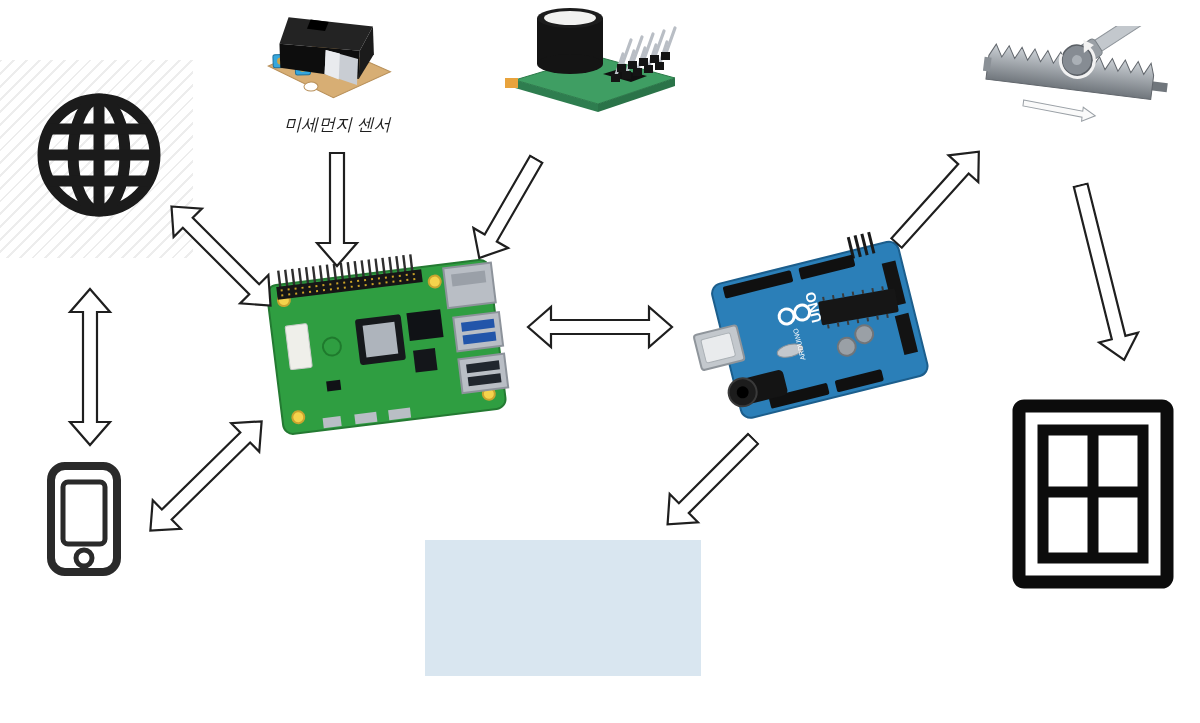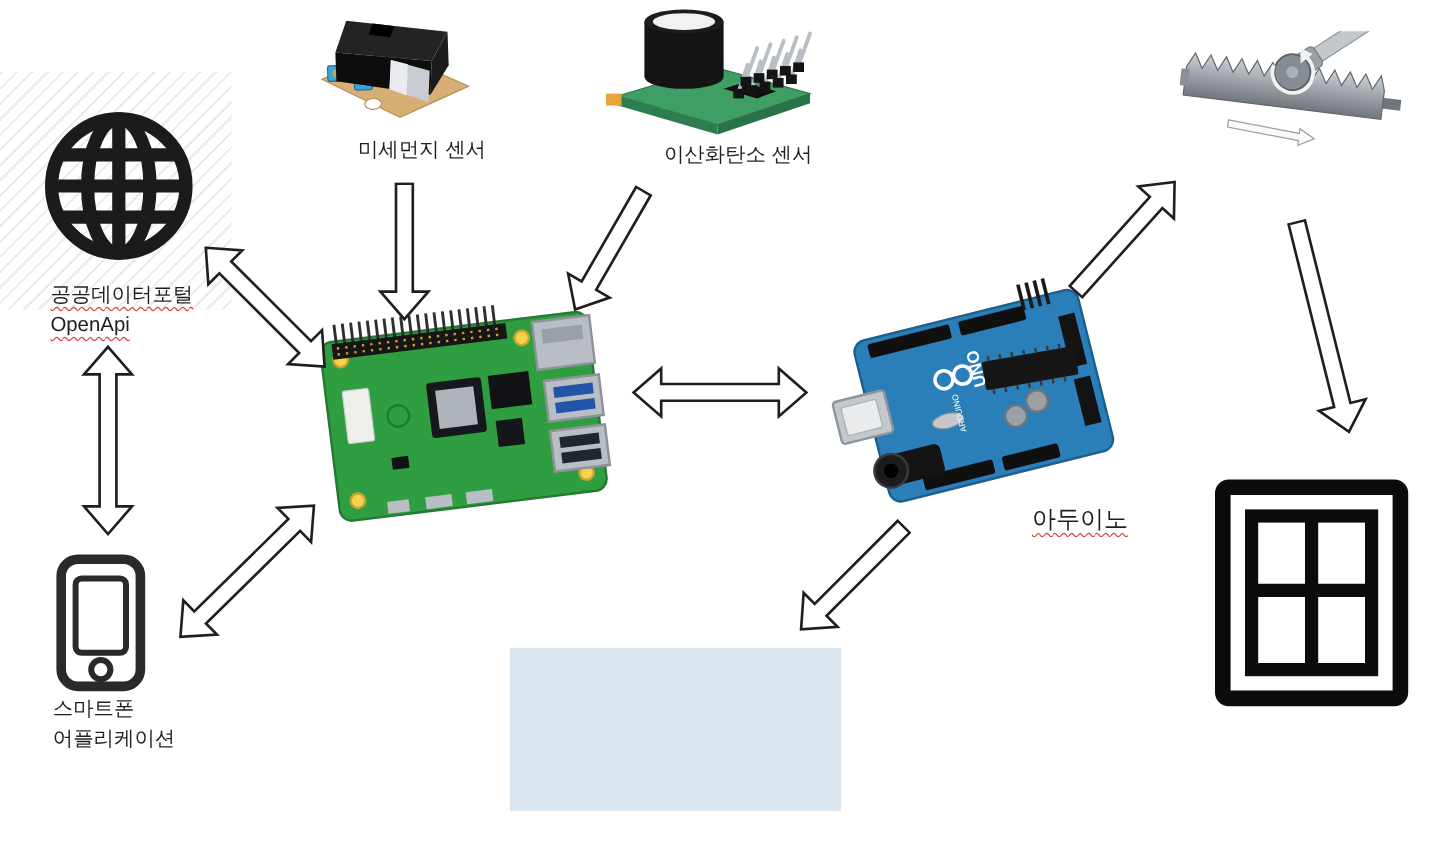--- a/index.html
+++ b/index.html
@@ -5,21 +5,21 @@
   html,body{margin:0;padding:0;background:#ffffff;}
   .canvas{
     position:relative;width:1200px;height:723px;background:#ffffff;overflow:hidden;
     font-family:"Liberation Sans","DejaVu Sans",sans-serif;color:#1f1f1f;
   }
   .abs{position:absolute;}
   .label{
     position:absolute;font-size:17px;line-height:25px;color:#1f1f1f;
     font-family:"Liberation Sans","DejaVu Sans",sans-serif;white-space:nowrap;
   }
-  .center{text-align:right;white-space:nowrap;}
+  .center{text-align:center;white-space:nowrap;font-style:italic;}
   .label-lg{font-size:20px;line-height:26px;}
   .misspell{
     text-decoration-line:underline;
     text-decoration-style:wavy;
     text-decoration-color:#e03c31;
     text-decoration-thickness:1px;
     text-underline-offset:4px;
   }
   .hatch{
     position:absolute;left:0;top:60px;width:193px;height:198px;
@@ -41,24 +41,20 @@
   <svg class="abs" style="left:28px;top:84px" width="142" height="142" viewBox="0 0 142 142">
     <g fill="none" stroke="#1b1b1b" stroke-width="11">
       <circle cx="71" cy="71" r="56"></circle>
       <ellipse cx="71" cy="71" rx="26" ry="56"></ellipse>
       <line x1="71" y1="15" x2="71" y2="127"></line>
       <line x1="15" y1="71" x2="127" y2="71"></line>
       <line x1="22" y1="45" x2="120" y2="45"></line>
       <line x1="22" y1="97" x2="120" y2="97"></line>
     </g>
   </svg>
-  <div class="label" style="left:42px;top:233px">
-    <span class="misspell">공공데이터포털</span><br>
-    <span class="misspell">OpenApi</span>
-  </div>
 
   <svg class="abs" style="left:260px;top:4px" width="135" height="108" viewBox="0 0 135 108">
     <g transform="rotate(-2 67 54)">
       <polygon points="8,60 72,94 130,70 64,38" fill="#d7ae74" stroke="#b8905a" stroke-width="1"></polygon>
       <ellipse cx="50" cy="82" rx="7" ry="4.5" fill="#ffffff" stroke="#b8905a"></ellipse>
       <rect x="13" y="49" width="15" height="13" rx="2" fill="#35a7dd" stroke="#20719c"></rect>
       <circle cx="20.5" cy="55.5" r="3.5" fill="#caa64a"></circle>
       <rect x="35" y="57" width="15" height="13" rx="2" fill="#35a7dd" stroke="#20719c"></rect>
       <circle cx="42.5" cy="63.5" r="3.5" fill="#caa64a"></circle>
       <polygon points="30,12 114,24 100,48 20,38" fill="#232323"></polygon>
@@ -99,21 +95,20 @@
       <rect x="136" y="56" width="9" height="8"></rect>
         <rect x="147" y="53" width="9" height="8"></rect>
       <rect x="158" y="50" width="9" height="8"></rect>
         <rect x="108" y="72" width="9" height="8"></rect>
       <rect x="119" y="69" width="9" height="8"></rect>
         <rect x="130" y="66" width="9" height="8"></rect>
       <rect x="141" y="63" width="9" height="8"></rect>
         <rect x="152" y="60" width="9" height="8"></rect>
     </g>
   </svg>
-  <div class="label center" style="left:492px;top:116px;width:185px">이산화탄소 센서</div>
 
   <svg class="abs" style="left:983px;top:26px" width="185" height="100" viewBox="0 0 185 100">
     <defs>
       <linearGradient id="rackg" x1="0" y1="0" x2="0" y2="1">
         <stop offset="0" stop-color="#cdd2d7"></stop>
           <stop offset="1" stop-color="#70767c"></stop>
       </linearGradient>
     </defs>
     <g transform="rotate(7 92 50)">
       <rect x="150" y="46" width="35" height="9" fill="#70767c"></rect>
@@ -227,31 +222,26 @@
       <circle cx="152" cy="134" r="9" fill="#9aa0a6" stroke="#70757a" stroke-width="2"></circle>
       <circle cx="172" cy="126" r="9" fill="#9aa0a6" stroke="#70757a" stroke-width="2"></circle>
       <g stroke="#ffffff" stroke-width="3" fill="none">
         <circle cx="101" cy="90" r="7.5"></circle>
           <circle cx="117" cy="90" r="7.5"></circle>
       </g>
       <text x="134" y="72" fill="#ffffff" font-size="14" font-weight="bold" font-family="Liberation Sans, DejaVu Sans, sans-serif" transform="rotate(-90 134 72)" text-anchor="end">UNO</text>
       <text x="109" y="104" fill="#ffffff" font-size="7" font-family="Liberation Sans, DejaVu Sans, sans-serif" transform="rotate(-90 109 104)" text-anchor="end">ARDUINO</text>
     </g>
   </svg>
-  <div class="label label-lg center misspell" style="left:690px;top:420px;width:250px">아두이노</div>
 
   <svg class="abs" style="left:46px;top:461px" width="76" height="116" viewBox="0 0 76 116">
     <rect x="5" y="5" width="66" height="106" rx="14" fill="#ffffff" stroke="#2a2a2a" stroke-width="8"></rect>
     <rect x="17" y="21" width="42" height="62" rx="5" fill="#ffffff" stroke="#2a2a2a" stroke-width="5"></rect>
     <circle cx="38" cy="97" r="8" fill="#ffffff" stroke="#2a2a2a" stroke-width="5"></circle>
   </svg>
-  <div class="label" style="left:44px;top:578px">
-    <span>스마트폰</span><br>
-    <span>어플리케이션</span>
-  </div>
 
   <svg class="abs" style="left:1011px;top:398px" width="164" height="192" viewBox="0 0 164 192">
     <rect x="8" y="8" width="148" height="176" rx="5" fill="#ffffff" stroke="#0c0c0c" stroke-width="13"></rect>
     <rect x="32" y="32" width="100" height="128" fill="#ffffff" stroke="#0c0c0c" stroke-width="11"></rect>
     <line x1="82" y1="32" x2="82" y2="160" stroke="#0c0c0c" stroke-width="11"></line>
     <line x1="32" y1="94" x2="132" y2="94" stroke="#0c0c0c" stroke-width="11"></line>
   </svg>
 
   <div class="pdlc-rect" style="background-color: rgb(217, 230, 240);"></div>
 

